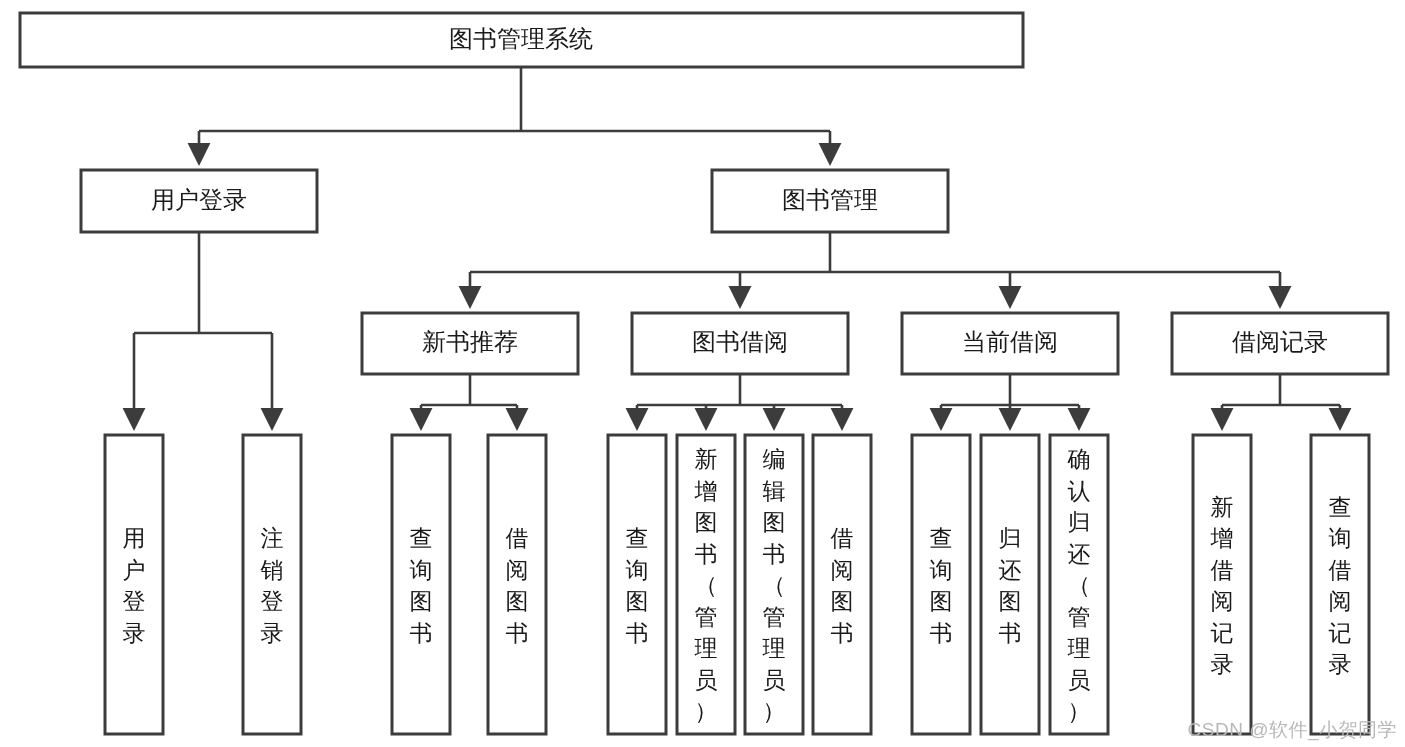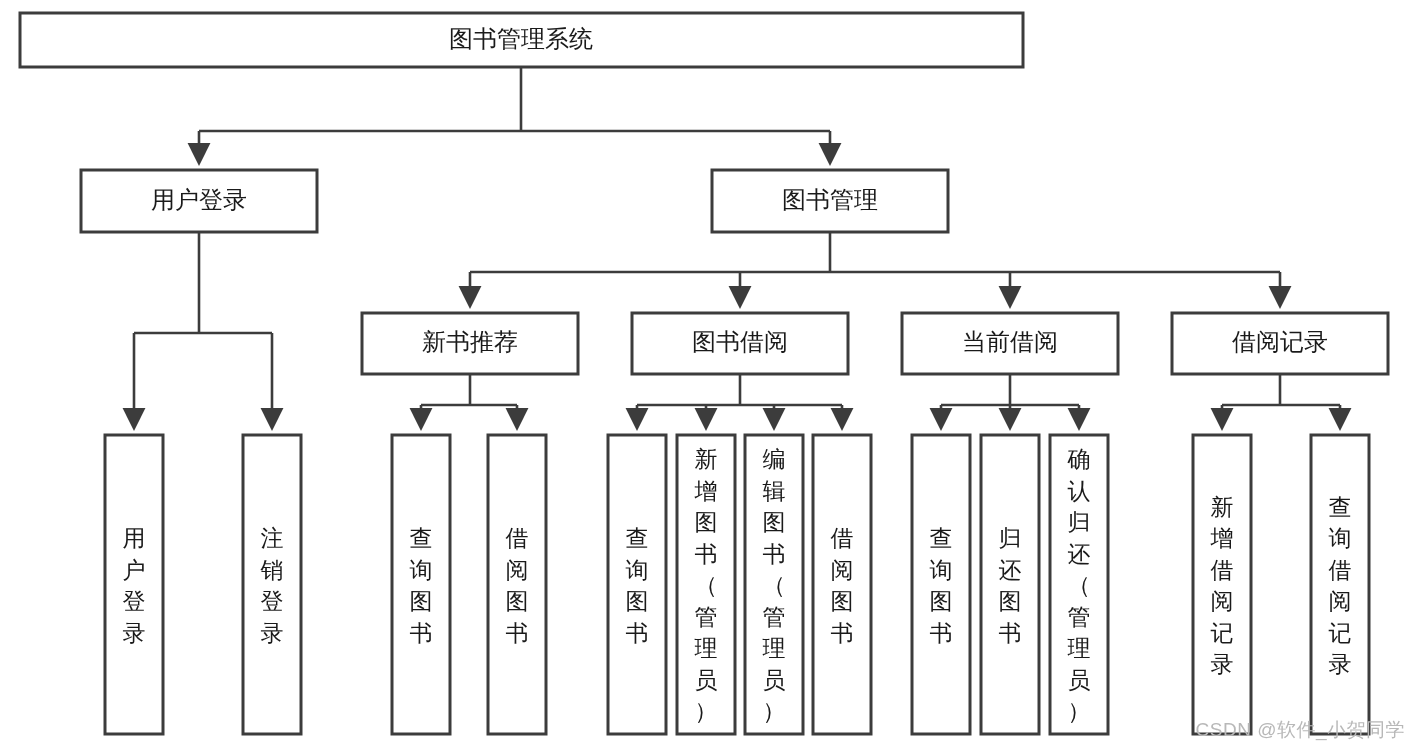--- a/index.html
+++ b/index.html
@@ -15,21 +15,21 @@
   .node-label{
     font-family:"Liberation Sans","DejaVu Sans",sans-serif;
     fill:#1a1a1a;font-size:24px;text-anchor:middle;
     dominant-baseline:middle;
   }
   .leaf-label{
     font-family:"Liberation Sans","DejaVu Sans",sans-serif;
     fill:#1a1a1a;font-size:23px;text-anchor:middle;
   }
   .watermark{
-    position:absolute;right:0;bottom:4px;
+    position:absolute;right:8px;bottom:4px;
     font-family:"Liberation Sans","DejaVu Sans",sans-serif;
     font-size:19px;color:#b8b8b8;letter-spacing:.5px;
     white-space:nowrap;pointer-events:none;text-align:right;
   }
 </style>
 </head>
 <body>
 
 <svg id="diagram" viewBox="0 0 1405 747" xmlns="http://www.w3.org/2000/svg">
 

